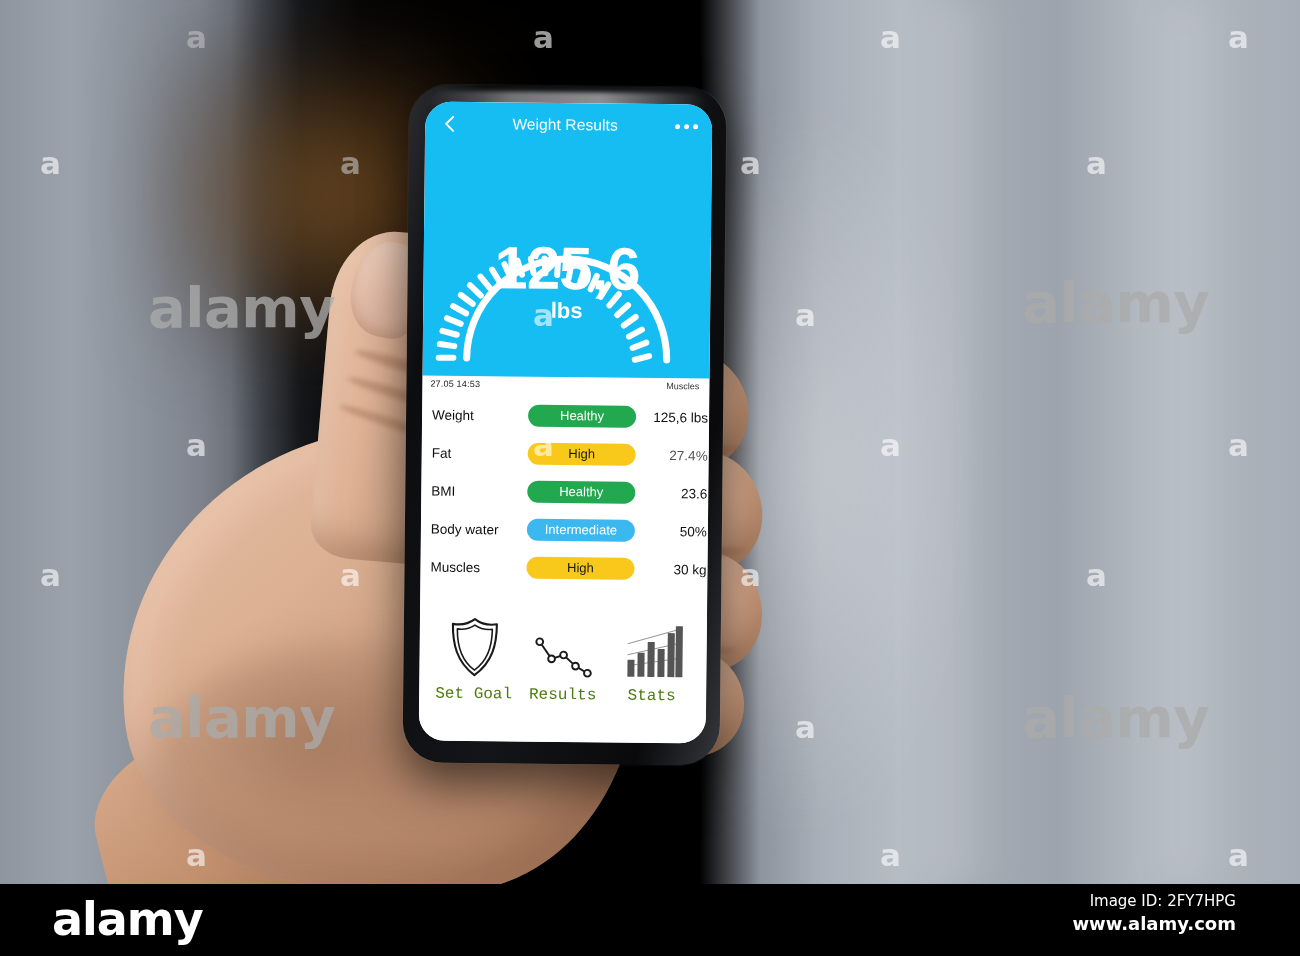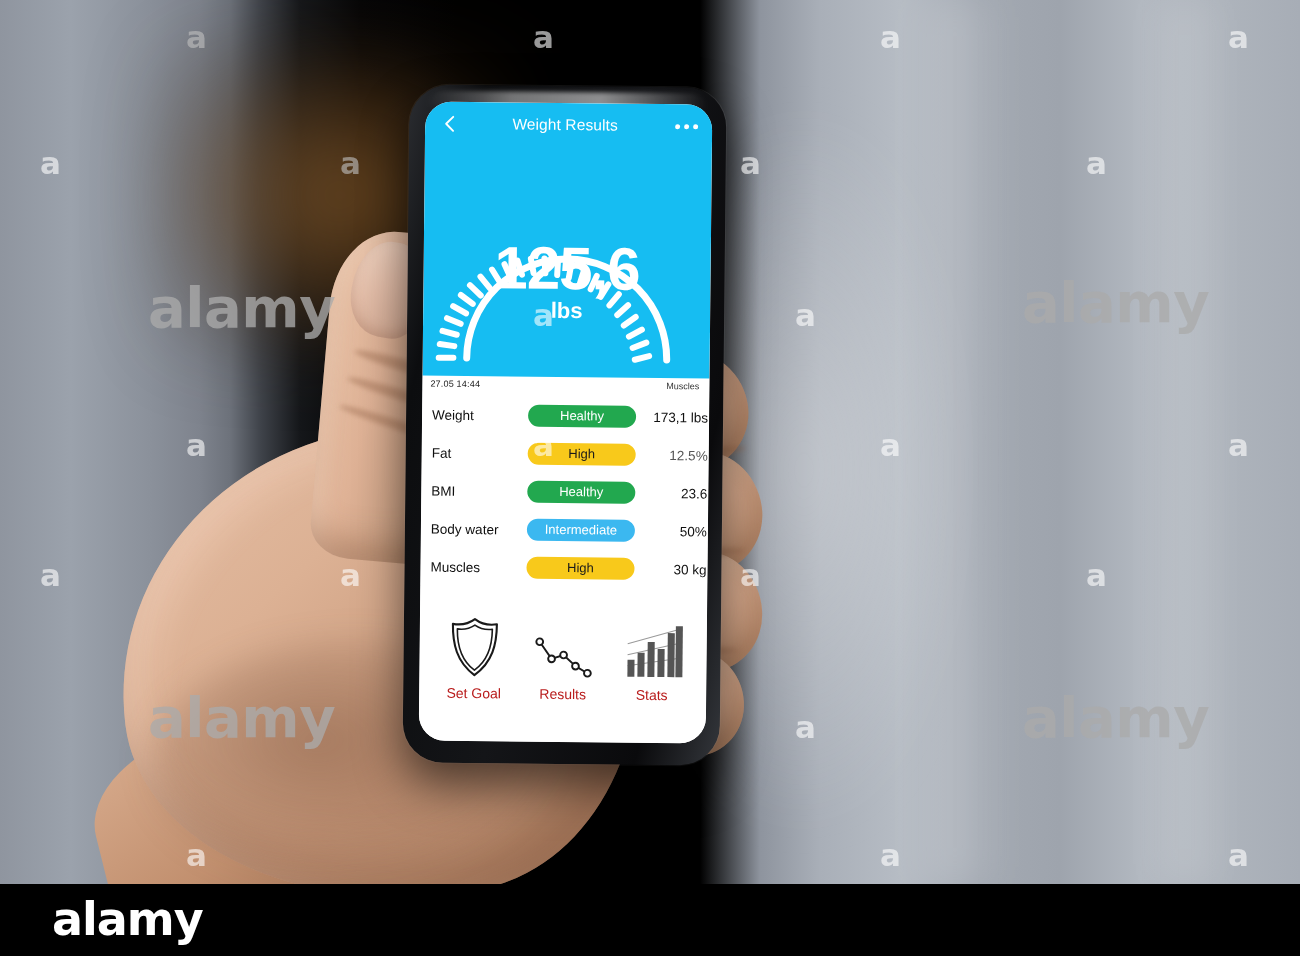--- a/index.html
+++ b/index.html
@@ -301,21 +301,21 @@
   }
   .action {
     flex: 1;
     display: flex;
     flex-direction: column;
     align-items: center;
     gap: 7px;
     cursor: pointer;
   }
   .action .glyph { height: 66px; display: flex; align-items: flex-end; justify-content: center; }
-  .action .cap { font-size: 14px; color: #b91c1c; }
+  .action .cap { font-size: 16px; color: #4d7c0f; font-family: Liberation Mono, monospace; }
 
   
   .footer {
     position: absolute;
     left: 0; top: 884px;
     width: 1300px; height: 72px;
     background: #000;
   }
   .footer-logo {
     position: absolute;
@@ -418,40 +418,40 @@
           </svg>
         </div>
 
         <div class="reading">
           <div class="num">125,6</div>
           <div class="unit">lbs</div>
         </div>
       </div>
 
       <div class="meta-row">
-        <span class="meta-stamp">27.05  14:44</span>
+        <span class="meta-stamp">27.05  14:53</span>
         <span class="meta-history">Muscles</span>
       </div>
 
       <div class="table">
 
         <div class="trow">
           <span class="tlabel">Weight</span>
           <span class="pill-cell">
             <span class="pill healthy">Healthy</span>
           </span>
-          <span class="tvalue">173,1 lbs</span>
+          <span class="tvalue">125,6 lbs</span>
         </div>
 
         <div class="trow">
           <span class="tlabel">Fat</span>
           <span class="pill-cell">
             <span class="pill high">High</span>
           </span>
-          <span class="tvalue muted">12.5%</span>
+          <span class="tvalue muted">27.4%</span>
         </div>
 
         <div class="trow">
           <span class="tlabel">BMI</span>
           <span class="pill-cell">
             <span class="pill healthy">Healthy</span>
           </span>
           <span class="tvalue">23.6</span>
         </div>
 
@@ -554,13 +554,17 @@
     <span class="wm a-glyph" style="left:795px;top:712px;">a</span>
 
     <span class="wm a-glyph" style="left:186px;top:840px;">a</span>
     <span class="wm a-glyph" style="left:880px;top:840px;">a</span>
     <span class="wm a-glyph" style="left:1228px;top:840px;">a</span>
   </div>
 </div>
 
 <div class="footer">
   <div class="footer-logo">alamy</div>
+  <div class="footer-right">
+    <div class="footer-id">Image ID: 2FY7HPG</div>
+    <div class="footer-url">www.alamy.com</div>
+  </div>
 </div>
 
 </body></html>

